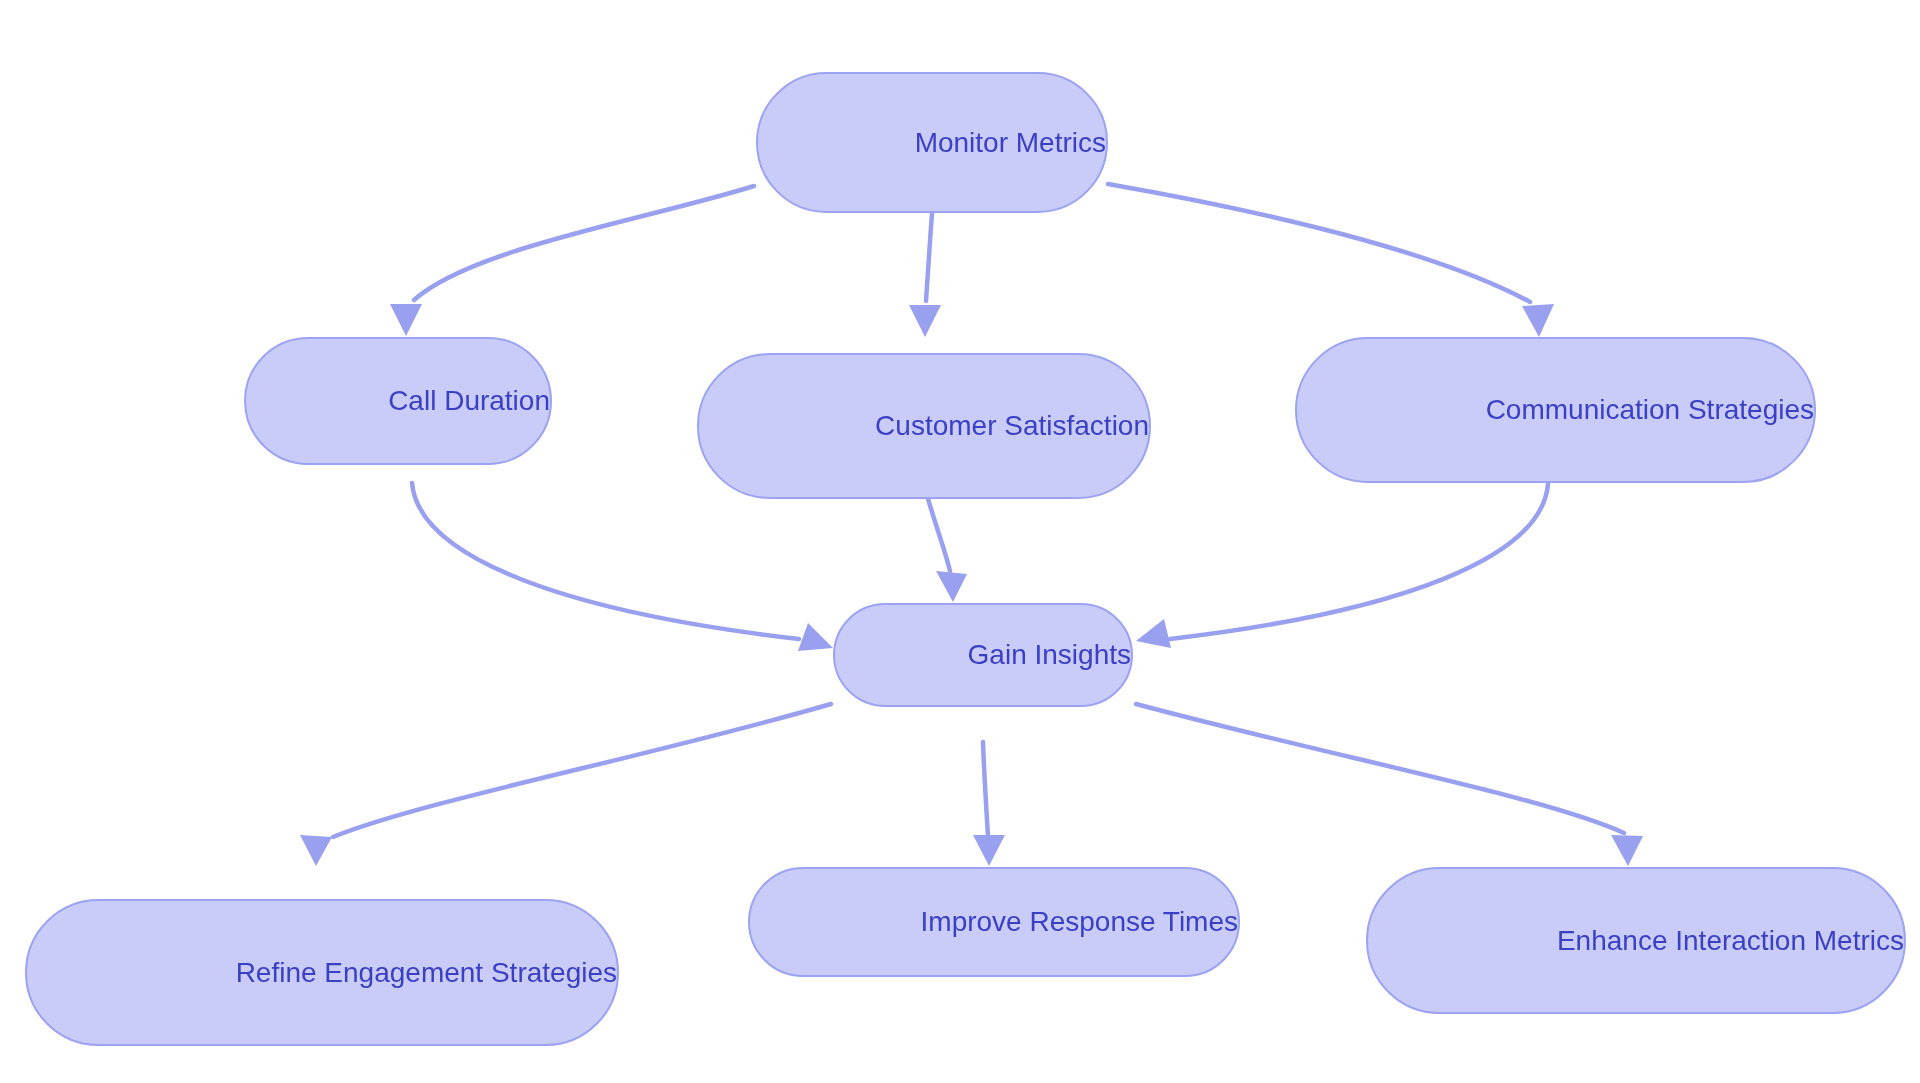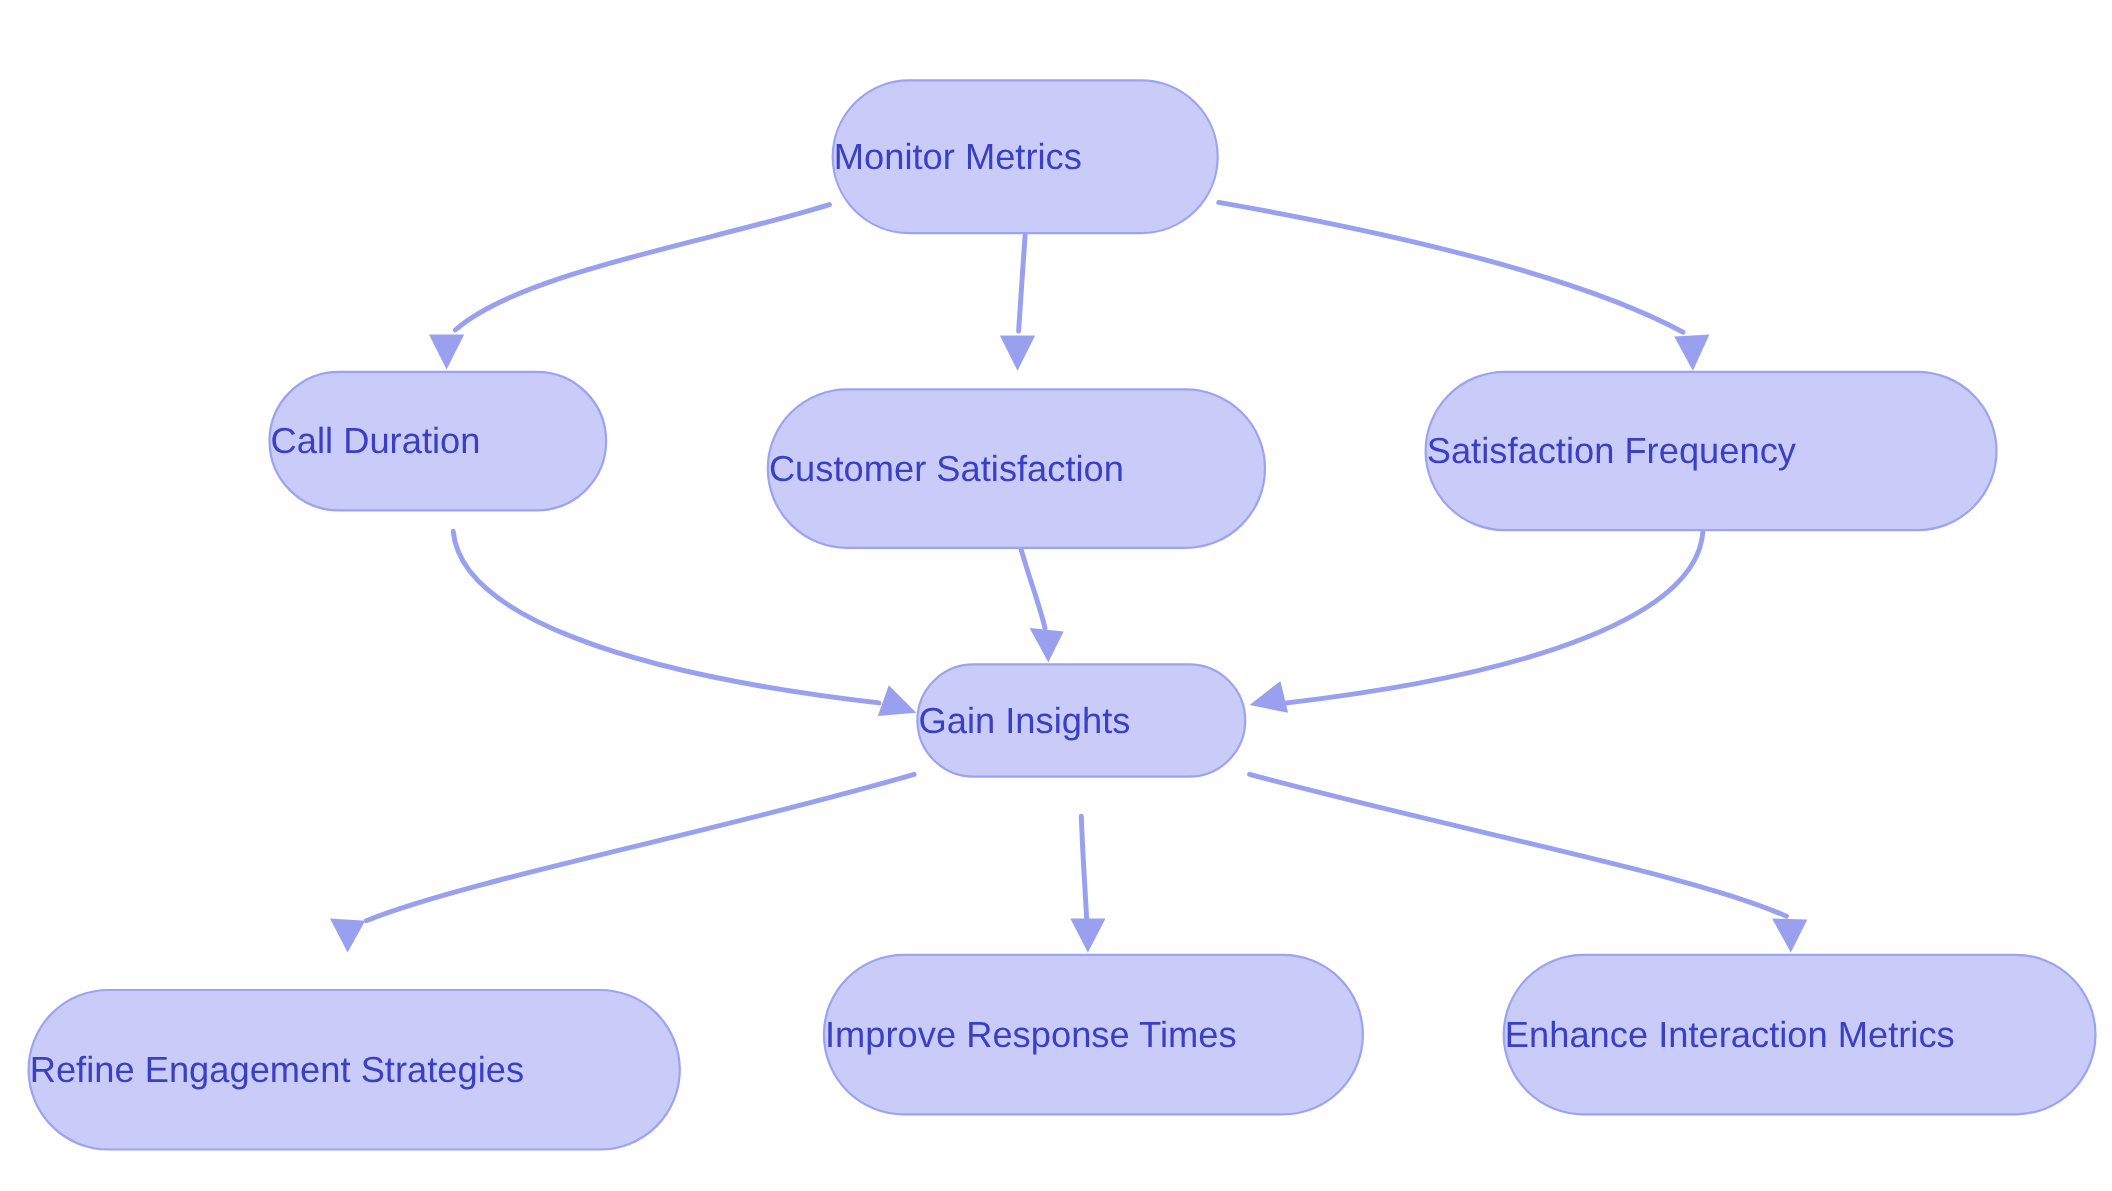--- a/index.html
+++ b/index.html
@@ -13,26 +13,26 @@
   html,body{margin:0;padding:0;}
   body{
     width:1920px;height:1083px;position:relative;overflow:hidden;
     background:var(--bg);
     font-family:"Liberation Sans","DejaVu Sans",sans-serif;
   }
   .edge-layer{position:absolute;left:0;top:0;width:1920px;height:1083px;}
   .edge-line{fill:none;stroke:var(--arrow);stroke-width:4.5;stroke-linecap:round;}
   .edge-arrowhead{fill:var(--arrow);stroke:none;}
   .node{
-    position:absolute;display:flex;align-items:center;justify-content:flex-start;
+    position:absolute;display:flex;align-items:center;justify-content:flex-end;
     background:var(--node-fill);
     border:2.5px solid var(--node-border);
     border-radius:74px;
     color:var(--node-text);
-    font-size:33px;
+    font-size:28px;
     text-align:center;
     white-space:nowrap;
   }
 </style>
 </head>
 <body>
 
 <svg class="edge-layer" width="1920" height="1083" viewBox="0 0 1920 1083" xmlns="http://www.w3.org/2000/svg" aria-hidden="true">
   <g>
     <path class="edge-line" d="M 754 186 C 645 220, 472 248, 414 300"></path>
@@ -78,30 +78,30 @@
 
 <div class="node" style="left:244px;top:337px;width:308px;height:128px;">
   <span>Call Duration</span>
 </div>
 
 <div class="node" style="left:697px;top:353px;width:454px;height:146px;">
   <span>Customer Satisfaction</span>
 </div>
 
 <div class="node" style="left:1295px;top:337px;width:521px;height:146px;">
-  <span>Satisfaction Frequency</span>
+  <span>Communication Strategies</span>
 </div>
 
 <div class="node" style="left:833px;top:603px;width:300px;height:104px;">
   <span>Gain Insights</span>
 </div>
 
 <div class="node" style="left:25px;top:867px;width:594px;height:147px;margin-top:32px;">
   <span>Refine Engagement Strategies</span>
 </div>
 
-<div class="node" style="left:748px;top:867px;width:492px;height:147px;">
+<div class="node" style="left:748px;top:867px;width:492px;height:110px;">
   <span>Improve Response Times</span>
 </div>
 
 <div class="node" style="left:1366px;top:867px;width:540px;height:147px;">
   <span>Enhance Interaction Metrics</span>
 </div>
 
 </body></html>

